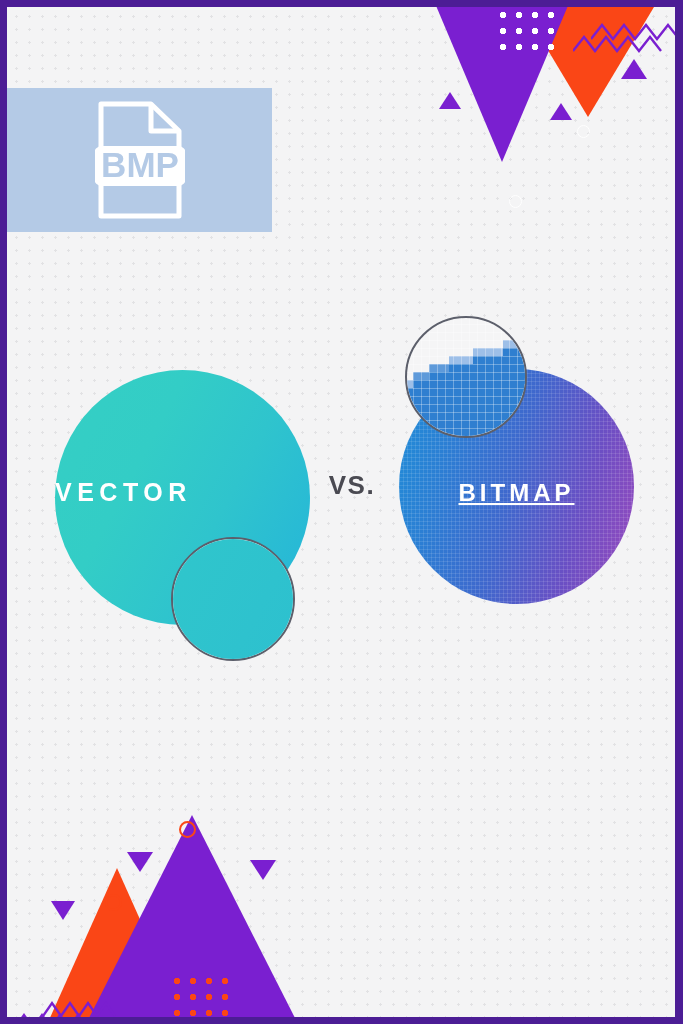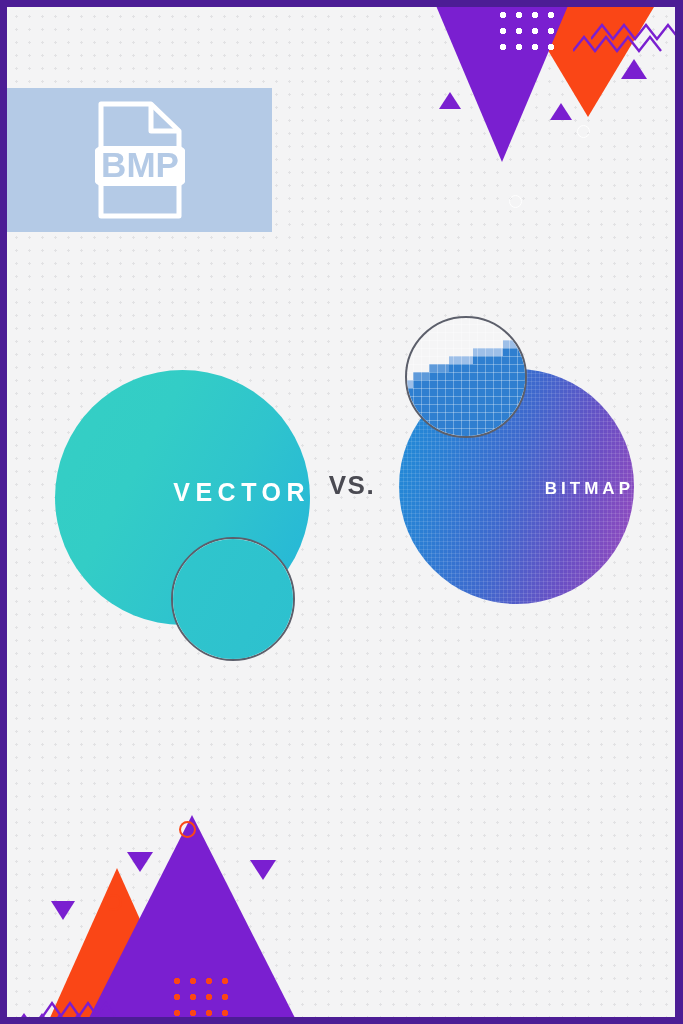--- a/index.html
+++ b/index.html
@@ -79,26 +79,25 @@
     top: 363px;
     width: 255px;
     height: 255px;
     border-radius: 50%;
     background: linear-gradient(118deg, #35cfc4 0%, #33cdc6 34%, #2fc4cd 62%, #24b4da 100%);
   }
   #vector-label {
     position: absolute;
     left: 0; right: 0;
     top: 108px;
-    text-align: right;
+    text-align: left;
     color: #ffffff;
     font-size: 25px;
     font-weight: bold;
     letter-spacing: 5.5px;
-    padding-left: 36px;
   }
 
   #vs-label {
     position: absolute;
     left: 305px;
     top: 463px;
     width: 80px;
     text-align: center;
     color: #4a4a52;
     font-size: 26px;
@@ -122,25 +121,26 @@
     border-radius: 50%;
     background-image:
       linear-gradient(to right, rgba(255,255,255,0.11) 1px, transparent 1px),
       linear-gradient(to bottom, rgba(255,255,255,0.11) 1px, transparent 1px);
     background-size: 4px 4px;
   }
   #bitmap-label {
     position: absolute;
     left: 0; right: 0;
     top: 110px;
-    text-align: right;
+    text-align: center;
     color: #ffffff;
-    font-size: 17px;
+    font-size: 24px;
     font-weight: bold;
     letter-spacing: 4px;
+    text-decoration: underline;
   }
 
   
   .loupe {
     position: absolute;
     border-radius: 50%;
     border: 2px solid #5c5f6b;
     overflow: hidden;
     background: #f5f5f6;
   }

